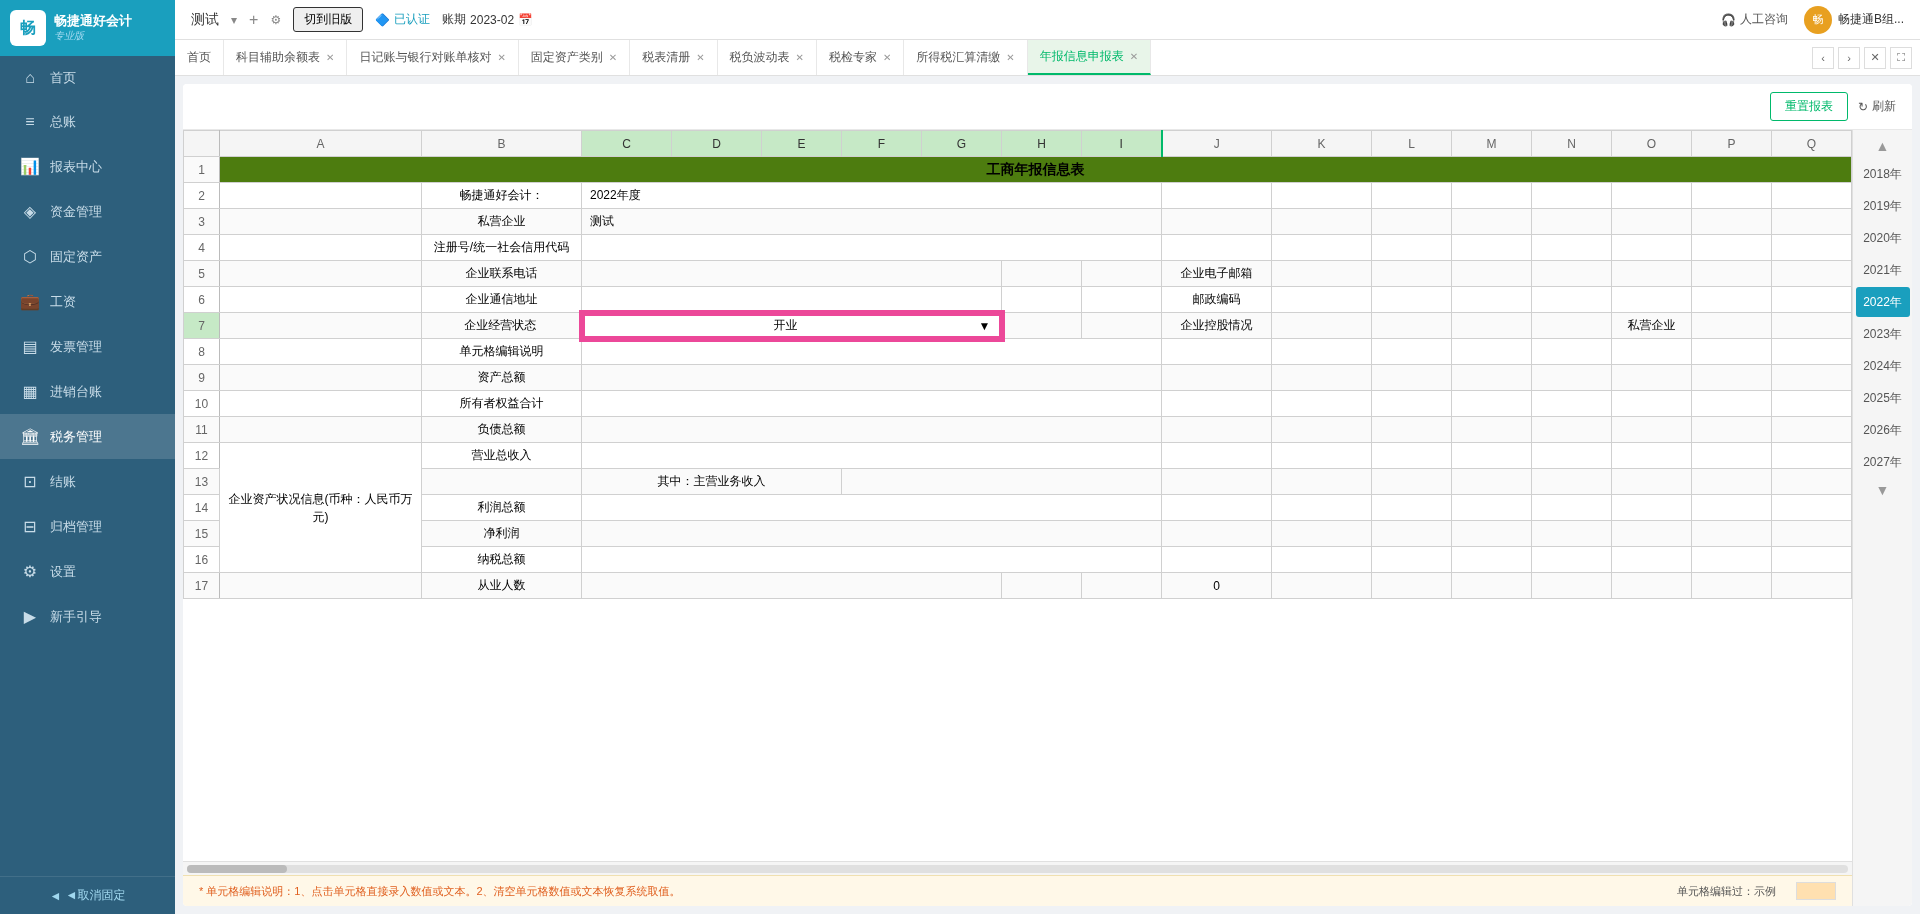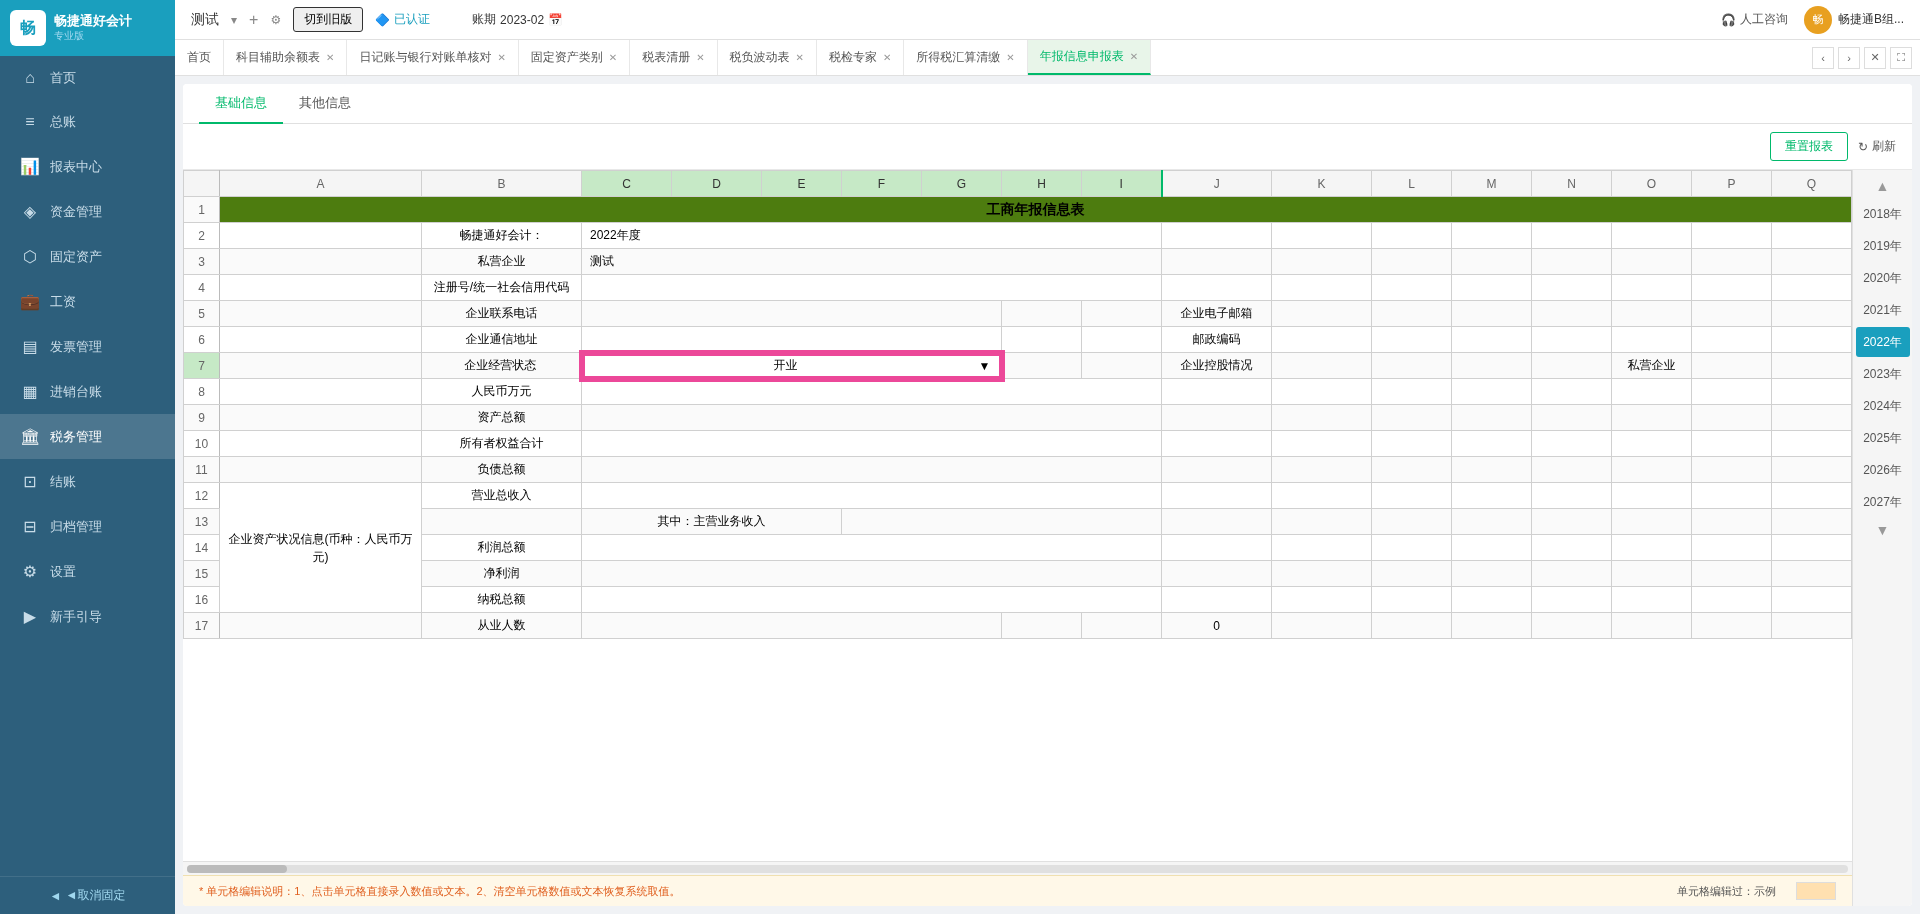--- a/index.html
+++ b/index.html
@@ -6,40 +6,40 @@
     body { font-family: 'Microsoft YaHei', Arial, sans-serif; font-size: 12px; background: #f0f2f5; overflow: hidden; }
 
     
     .app-container { display: flex; height: 914px; width: 1920px; }
 
     
     .sidebar { width: 175px; background: #2d5f7c; display: flex; flex-direction: column; color: white; flex-shrink: 0; }
     .sidebar-logo { background: #1a9fbe; padding: 12px 10px; display: flex; align-items: center; gap: 8px; height: 56px; }
     .sidebar-logo-icon { width: 36px; height: 36px; background: white; border-radius: 6px; display: flex; align-items: center; justify-content: center; color: #1a9fbe; font-size: 16px; font-weight: bold; }
     .sidebar-logo-text { font-size: 13px; font-weight: bold; color: white; line-height: 1.3; }
-    .sidebar-logo-badge { font-size: 10px; color: #a0d8ef; }
+    .sidebar-logo-badge { font-size: 10px; color: #a0d8ef; font-style: italic; }
     .sidebar-scroll { flex: 1; overflow-y: auto; }
     .sidebar-nav-item { display: flex; align-items: center; gap: 10px; padding: 13px 20px; cursor: pointer; color: #c8dce8; font-size: 13px; }
     .sidebar-nav-item.active { background: rgba(255,255,255,0.15); color: white; }
     .sidebar-nav-item .nav-icon { font-size: 16px; width: 20px; text-align: center; }
     .sidebar-collapse { padding: 10px; text-align: center; border-top: 1px solid rgba(255,255,255,0.1); }
     .sidebar-collapse-btn { color: #a0d8ef; font-size: 12px; cursor: pointer; display: flex; align-items: center; justify-content: center; gap: 4px; }
 
     
     .main-content { flex: 1; display: flex; flex-direction: column; background: #f0f2f5; overflow: hidden; }
 
     
     .top-bar { background: white; height: 40px; display: flex; align-items: center; padding: 0 16px; border-bottom: 1px solid #e0e0e0; gap: 12px; flex-shrink: 0; }
     .top-bar-title { font-size: 14px; color: #333; }
     .top-bar-arrow { color: #888; cursor: pointer; }
     .top-bar-plus { color: #888; cursor: pointer; font-size: 16px; }
     .top-bar-gear { color: #888; cursor: pointer; }
     .top-bar-switch { border: 1px solid #333; border-radius: 3px; padding: 3px 10px; font-size: 12px; cursor: pointer; }
     .top-bar-verified { color: #1a9fbe; display: flex; align-items: center; gap: 4px; font-size: 12px; }
-    .top-bar-period { color: #333; font-size: 12px; display: flex; align-items: center; gap: 4px; margin-left: 30px; }
+    .top-bar-period { color: #333; font-size: 12px; display: flex; align-items: center; gap: 4px; }
     .top-bar-right { margin-left: auto; display: flex; align-items: center; gap: 16px; }
     .top-bar-service { display: flex; align-items: center; gap: 4px; color: #555; font-size: 12px; cursor: pointer; }
     .top-bar-user { display: flex; align-items: center; gap: 6px; color: #333; font-size: 12px; cursor: pointer; }
     .user-avatar { width: 28px; height: 28px; border-radius: 50%; background: #e8a020; display: flex; align-items: center; justify-content: center; color: white; font-size: 11px; }
 
     
     .tab-bar { background: white; height: 36px; display: flex; align-items: stretch; border-bottom: 1px solid #e0e0e0; flex-shrink: 0; overflow: hidden; }
     .tab-item { display: flex; align-items: center; padding: 0 12px; font-size: 12px; color: #555; border-right: 1px solid #e8e8e8; cursor: pointer; white-space: nowrap; gap: 6px; flex-shrink: 0; }
     .tab-item.active-green { background: #f0faf5; color: #1a9fbe; border-bottom: 2px solid #00b96b; }
     .tab-close { color: #999; font-size: 10px; cursor: pointer; }
@@ -242,24 +242,20 @@
         <button class="tab-nav-btn">›</button>
         <button class="tab-nav-btn">✕</button>
         <button class="tab-nav-btn">⛶</button>
       </div>
     </div>
 
     <div class="content-area">
 
       <div class="main-panel">
 
-        <div class="sub-tab-bar">
-          <div class="sub-tab active">基础信息</div>
-          <div class="sub-tab">其他信息</div>
-        </div>
 
         <div class="spreadsheet-toolbar">
           <button class="btn-reset">重置报表</button>
           <button class="btn-refresh">
             <span>↻</span>
             <span>刷新</span>
           </button>
         </div>
 
         <div style="display:flex; flex:1; overflow:hidden;">
@@ -422,21 +418,21 @@
                         <div class="cell-content cell-center">私营企业</div>
                       </td>
                     <td></td>
                     <td></td>
                   </tr>
 
                   <tr>
                     <td class="row-header">8</td>
                     <td></td>
                     <td>
-                        <div class="cell-content cell-center">人民币万元</div>
+                        <div class="cell-content cell-center">单元格编辑说明</div>
                       </td>
                     <td colspan="7"></td>
                     <td></td>
                     <td></td>
                     <td></td>
                     <td></td>
                     <td></td>
                     <td></td>
                     <td></td>
                     <td></td>

